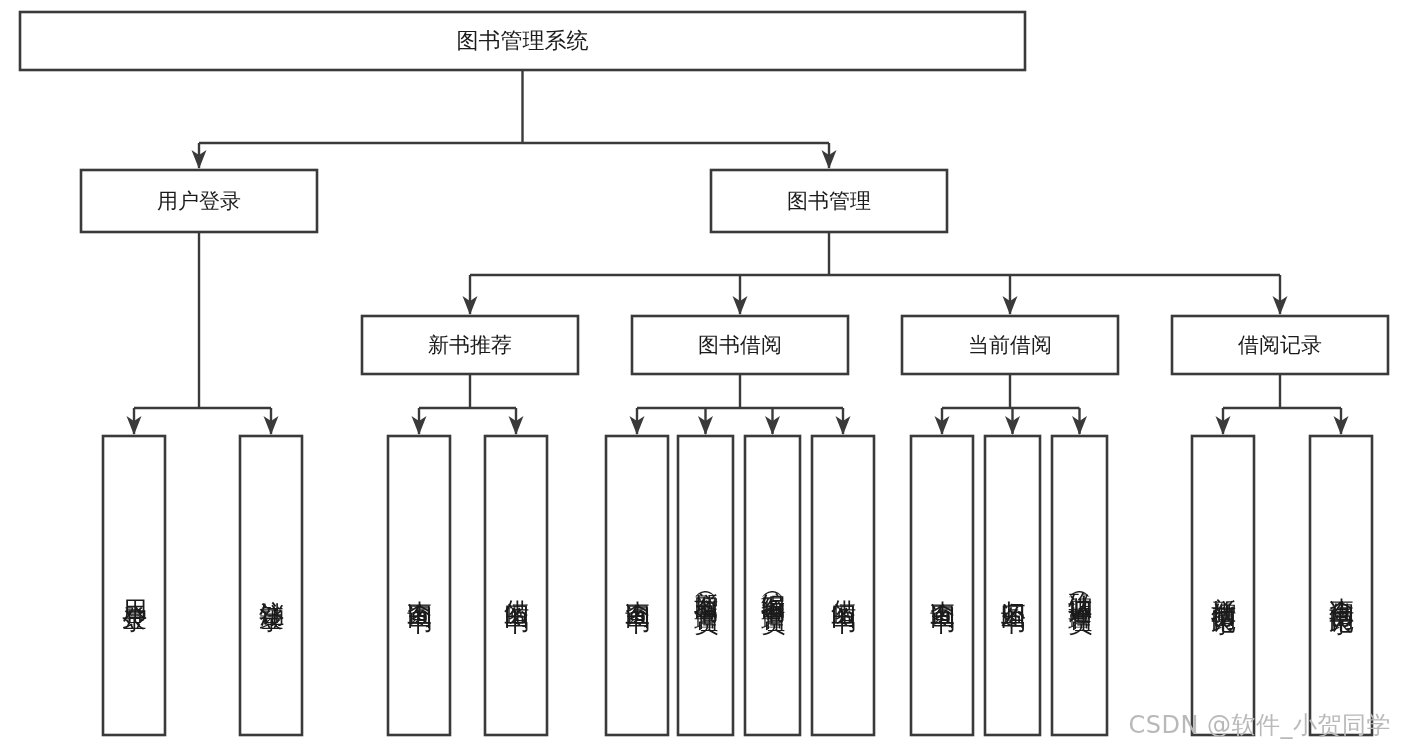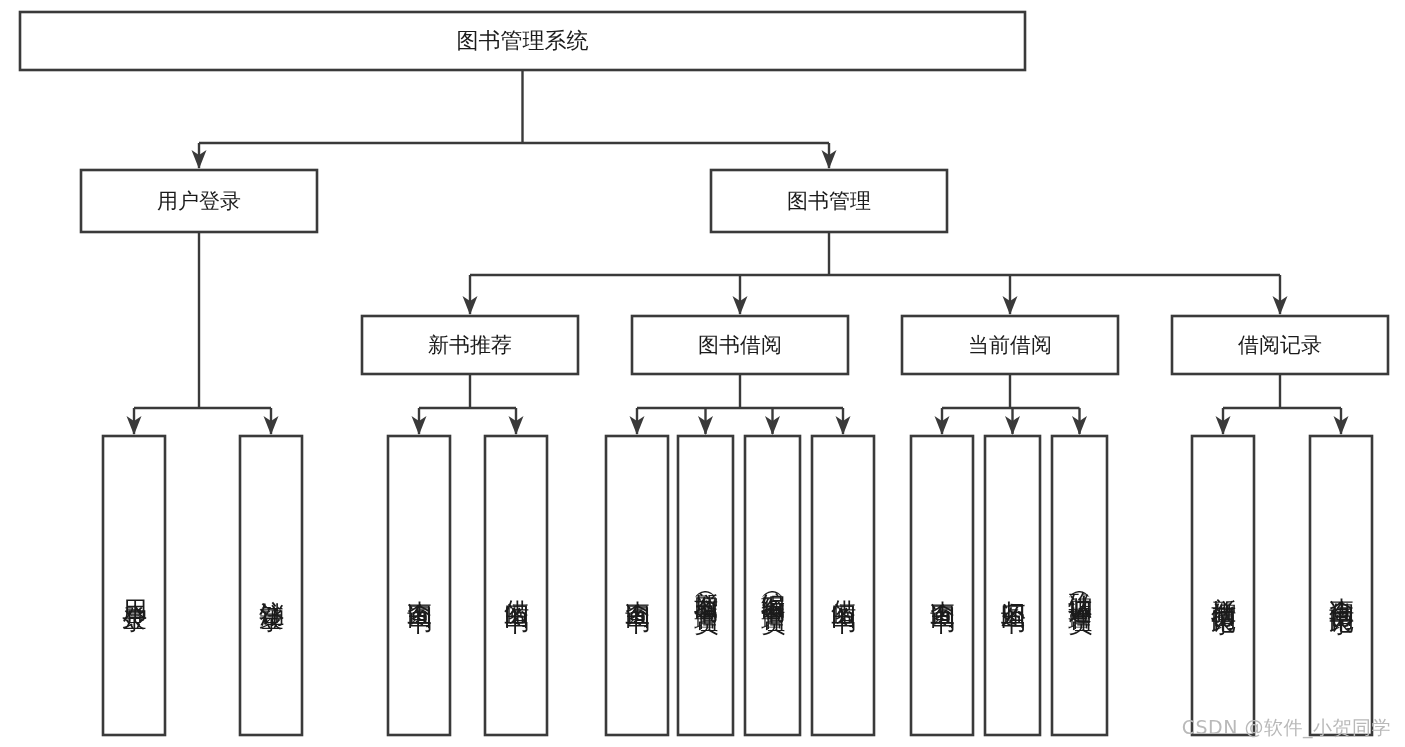--- a/index.html
+++ b/index.html
@@ -68,21 +68,21 @@
     letter-spacing: 3px;
     color: #1b1b1b;
     white-space: nowrap;
     text-align: left;
   }
   .watermark {
     position: absolute;
     right: 14px;
     bottom: 6px;
     font-family: "DejaVu Sans", "Liberation Sans", sans-serif;
-    font-size: 19px;
+    font-size: 24px;
     color: #b9b9b9;
     letter-spacing: 0.5px;
     white-space: nowrap;
   }
 </style>
 </head>
 <body>
 
 <div id="diagram-root">
 

